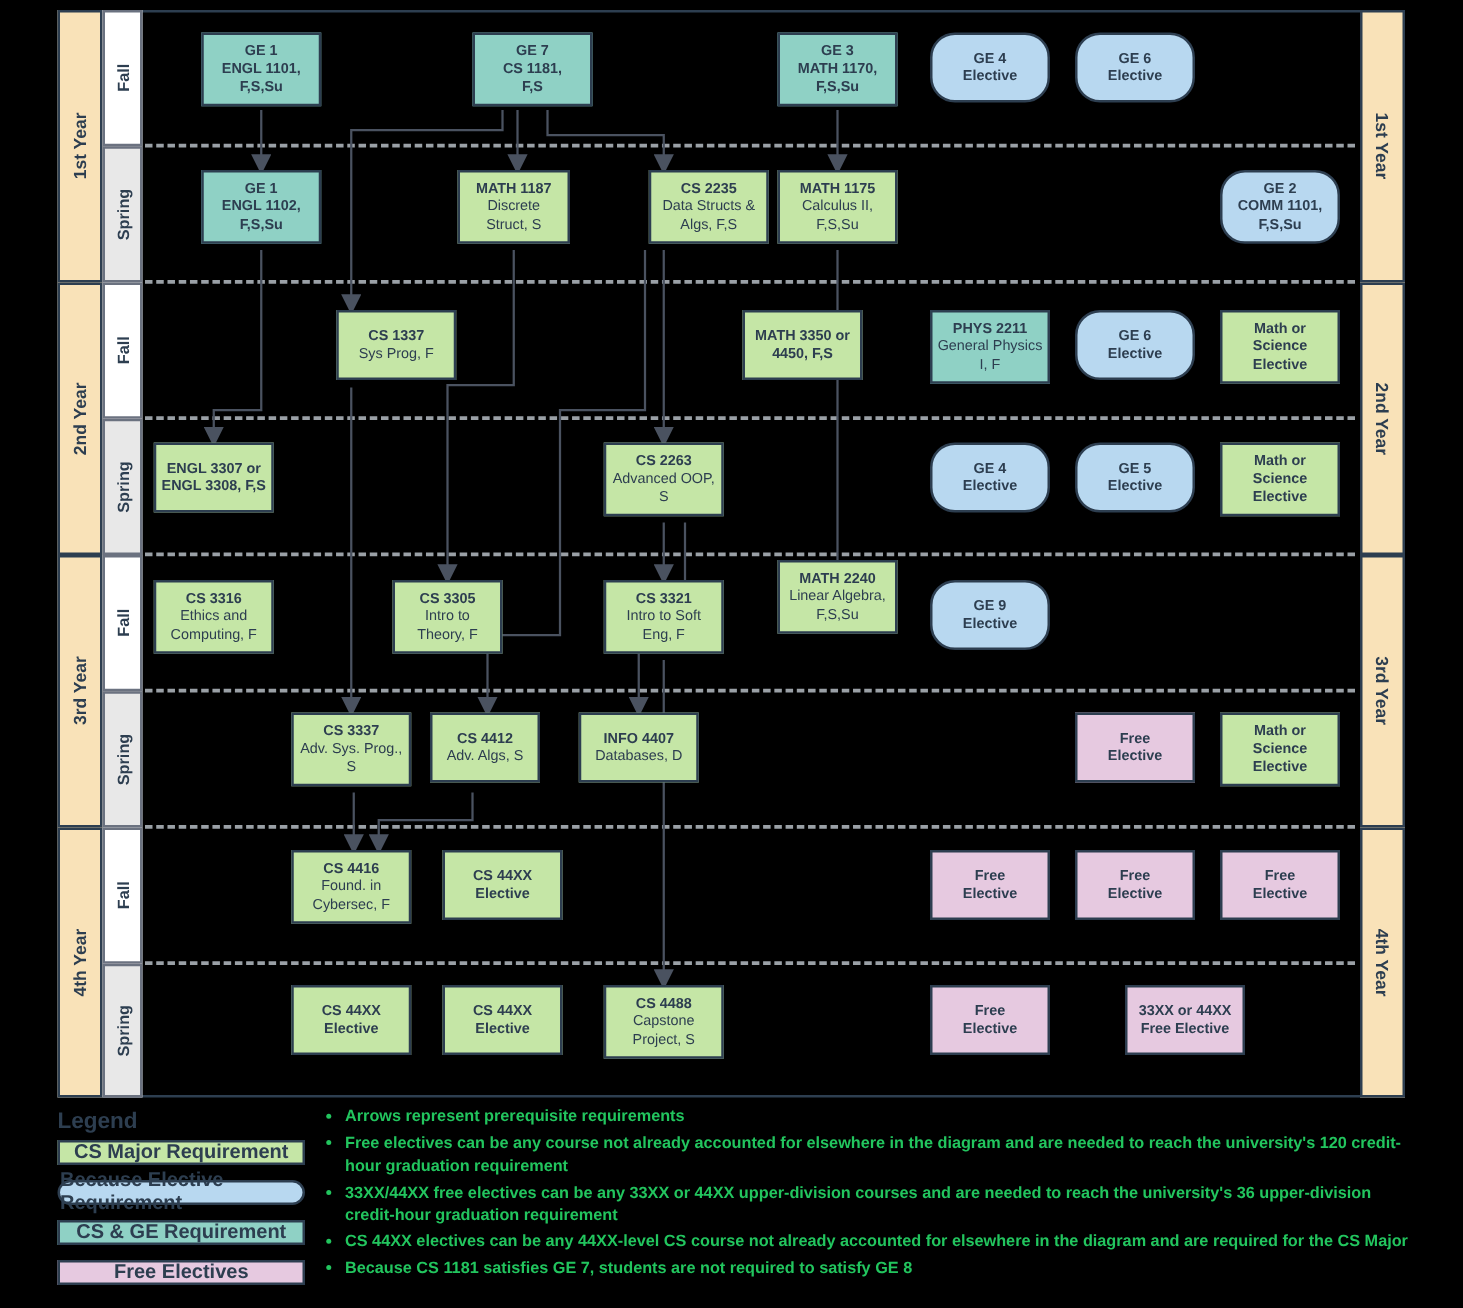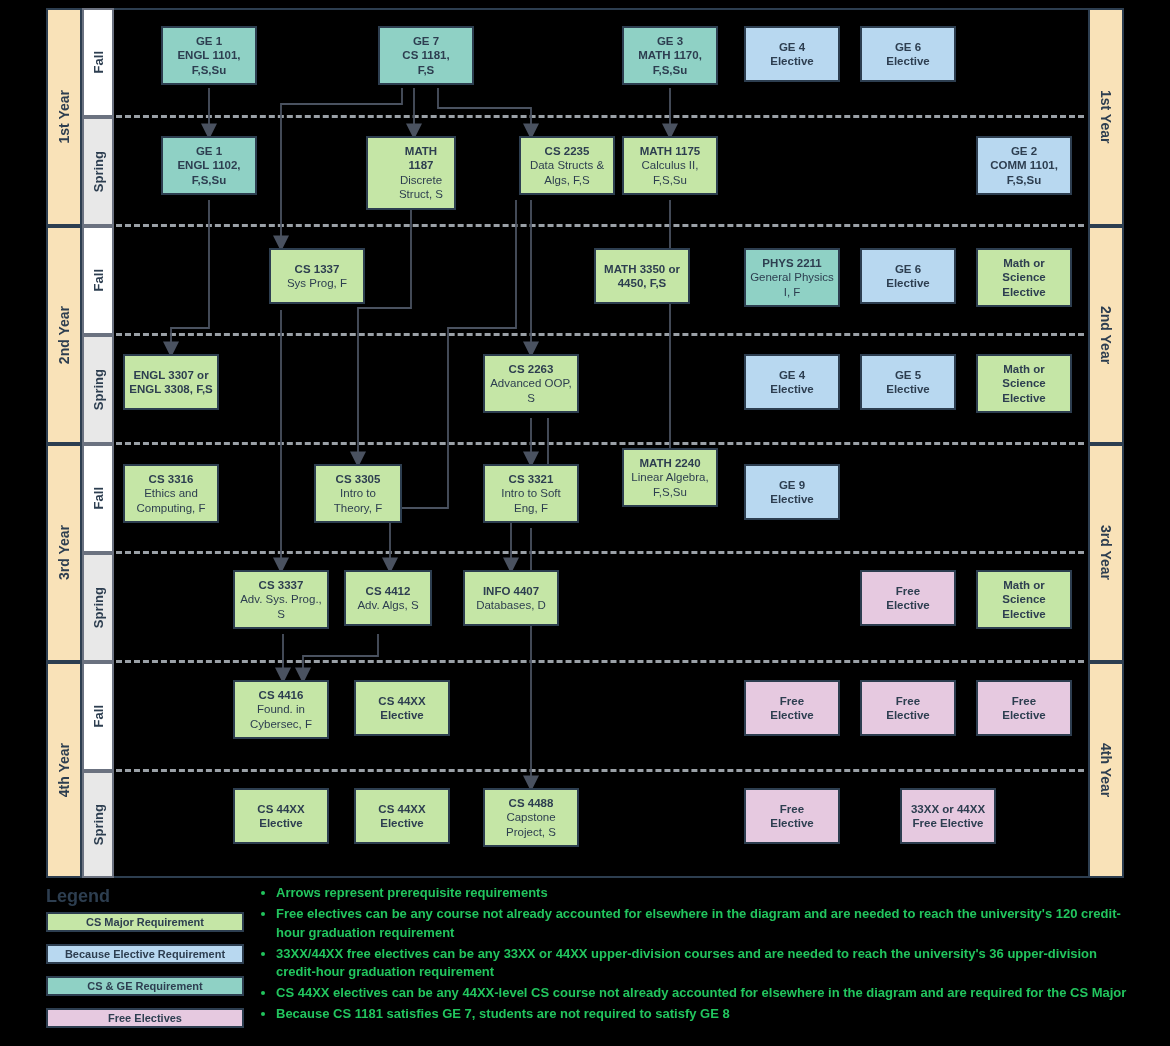--- a/index.html
+++ b/index.html
@@ -61,39 +61,39 @@
     border: 2px solid #2d3e50;
     display: flex;
     flex-direction: column;
     align-items: center;
     justify-content: center;
     text-align: center;
     line-height: 1.25;
   }
   .cbox b { font-weight: bold; }
   .green { background: #c5e6a6; }
-  .blue  { background: #b8d8f0; }
+  .blue  { background: #b8d8f0; border-radius: 20px; }
   .teal  { background: #8fd1c5; }
   .pink  { background: #e6c9e0; }
   
   .legend-title {
     position: absolute;
     font-size: 18px;
     font-weight: bold;
     color: #2d3e50;
   }
   .legend-chip {
     position: absolute;
     width: 198px;
     height: 20px;
     border: 2px solid #2d3e50;
     display: flex;
     align-items: center;
     justify-content: center;
-    font-size: 11px;
+    font-size: 16px;
     font-weight: bold;
   }
   .legend-notes {
     position: absolute;
     color: #22c55e;
     font-size: 13px;
     font-weight: bold;
     line-height: 1.45;
   }
   .legend-notes li { margin-bottom: 2px; }
@@ -235,21 +235,21 @@
   <div class="cbox blue" style="left:736px;top:18px;">
       <b>GE 4<br>Elective</b>
     </div>
   <div class="cbox blue" style="left:852px;top:18px;">
       <b>GE 6<br>Elective</b>
     </div>
 
   <div class="cbox teal" style="left:153px;top:128px;">
       <b>GE 1<br>ENGL 1102,<br>F,S,Su</b>
     </div>
-  <div class="cbox green" style="left:358px;top:128px;width:90px;padding-left:24px;">
+  <div class="cbox green" style="left:358px;top:128px;width:90px;">
       <span><b>MATH 1187</b><br>Discrete Struct, S</span>
     </div>
   <div class="cbox green" style="left:486px;top:128px;margin-left:25px;">
       <span><b>CS 2235</b><br>Data Structs &amp; Algs, F,S</span>
     </div>
   <div class="cbox green" style="left:614px;top:128px;">
       <span><b>MATH 1175</b><br>Calculus II,<br>F,S,Su</span>
     </div>
   <div class="cbox blue" style="left:968px;top:128px;">
       <b>GE 2<br>COMM 1101,<br>F,S,Su</b>

